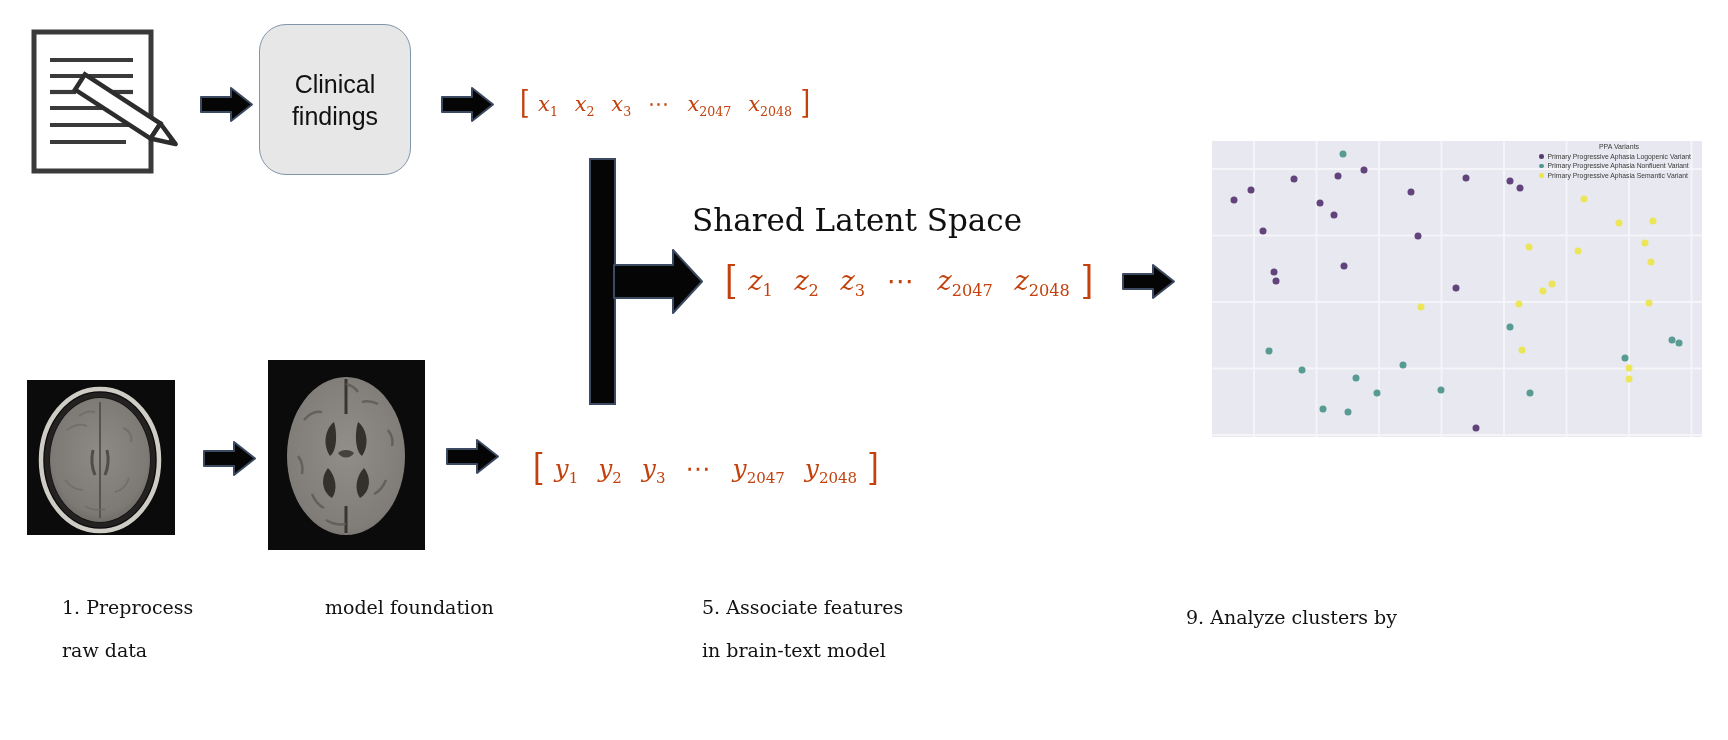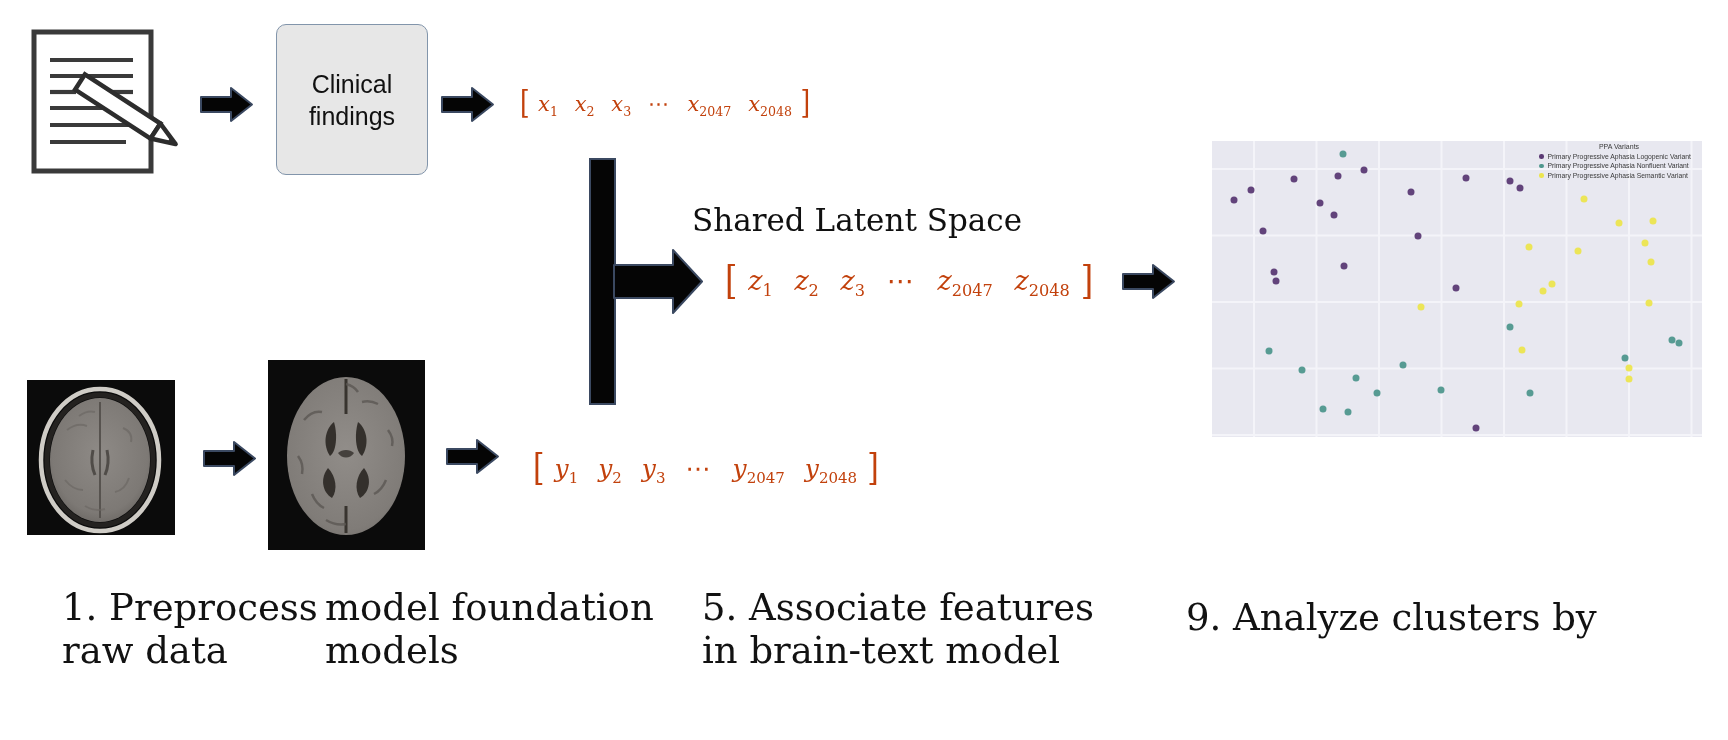--- a/index.html
+++ b/index.html
@@ -1,41 +1,41 @@
 <!DOCTYPE html>
 <html><head>
 <meta charset="utf-8">
 <style>
   html,body{margin:0;padding:0;background:#ffffff;}
   #canvas{position:relative;width:1728px;height:740px;background:#ffffff;overflow:hidden;
           font-family:"Liberation Sans",sans-serif;}
   .abs{position:absolute;}
 
   
-  .clinical-box{left:276px;top:24px;width:152px;height:151px;background:#e7e7e7;
-    border:1.5px solid #8295ab;border-radius:10px;display:flex;align-items:center;justify-content:center;
+  .clinical-box{left:259px;top:24px;width:152px;height:151px;background:#e7e7e7;
+    border:1.5px solid #8295ab;border-radius:27px;display:flex;align-items:center;justify-content:center;
     text-align:center;font-size:25px;line-height:1.28;color:#111;padding:6px;box-sizing:border-box;}
 
   
   .vector{position:absolute;font-family:"DejaVu Serif",serif;white-space:nowrap;color:#c2410c;}
   .vector .bracket{display:inline-block;font-style:normal;font-size:1.18em;transform:scaleY(1.25);
     transform-origin:center;font-weight:400;}
   .vec-entry{margin:0 .40em;}
   .vbase{font-style:italic;}
   .vsub{font-size:.60em;font-style:normal;}
   .dots{font-style:normal;letter-spacing:.08em;}
 
   
   .merge-bar{left:589px;top:158px;width:27px;height:247px;background:#050505;
     border:2px solid #3b4961;box-sizing:border-box;}
 
   
   .slt-label{left:671px;top:202px;width:372px;text-align:center;font-family:"DejaVu Serif",serif;
     font-size:31px;color:#101010;}
-  .caption{position:absolute;font-family:"DejaVu Serif",serif;font-size:37px;line-height:43px;color:#121212;}
+  .caption{position:absolute;font-family:"DejaVu Serif",serif;font-size:19px;line-height:43px;color:#121212;}
   .cline{display:block;}
 
   
   .plot{left:1212px;top:141px;width:490px;height:296px;background:#e8e8f0;
     background-image:linear-gradient(to right,#f4f4f9 1.5px,transparent 1.5px),
                      linear-gradient(to bottom,#f4f4f9 1.5px,transparent 1.5px);
     background-size:62.5px 100%,100% 66.5px;background-position:41px 0,0 27px;}
   .dot{position:absolute;width:7px;height:7px;border-radius:50%;transform:translate(-50%,-50%);opacity:.95;}
   .legend{position:absolute;top:2px;right:3px;width:160px;}
   .legend-title{font-size:7px;color:#3a3a3a;text-align:center;margin-bottom:1.5px;}
@@ -217,21 +217,20 @@
         </div>
     </div>
   </div>
 
   <div class="caption" style="left:62px;top:586px">
     <span class="cline">1. Preprocess</span>
     <span class="cline">raw data</span>
   </div>
   <div class="caption" style="left:325px;top:586px">
     <span class="cline">model foundation</span>
-    <span class="cline">models</span>
   </div>
   <div class="caption" style="left:702px;top:586px">
     <span class="cline">5. Associate features</span>
     <span class="cline">in brain-text model</span>
   </div>
   <div class="caption" style="left:1186px;top:596px">
     <span class="cline">9. Analyze clusters by</span>
   </div>
 
 </div>

